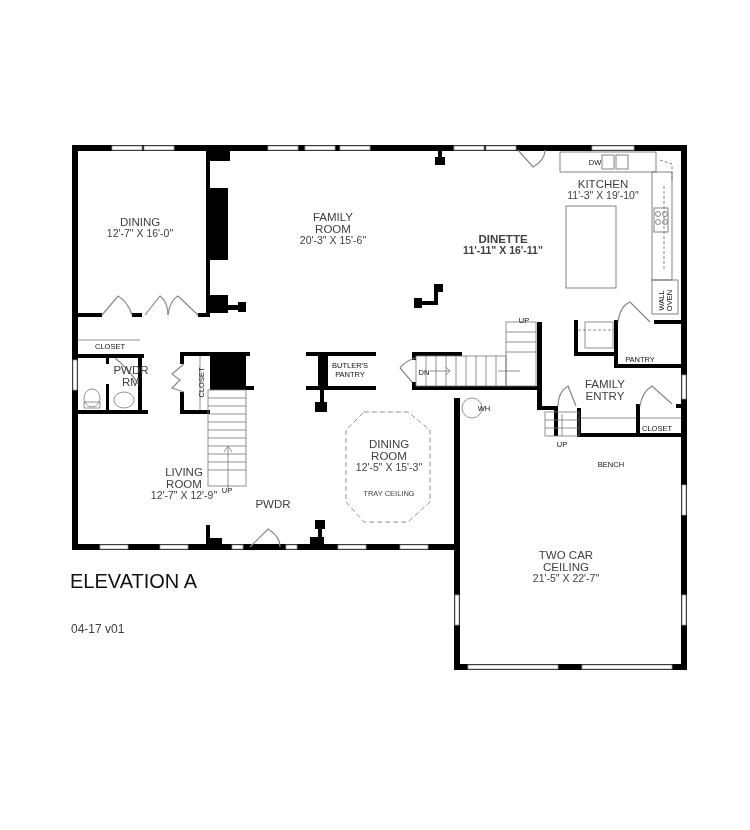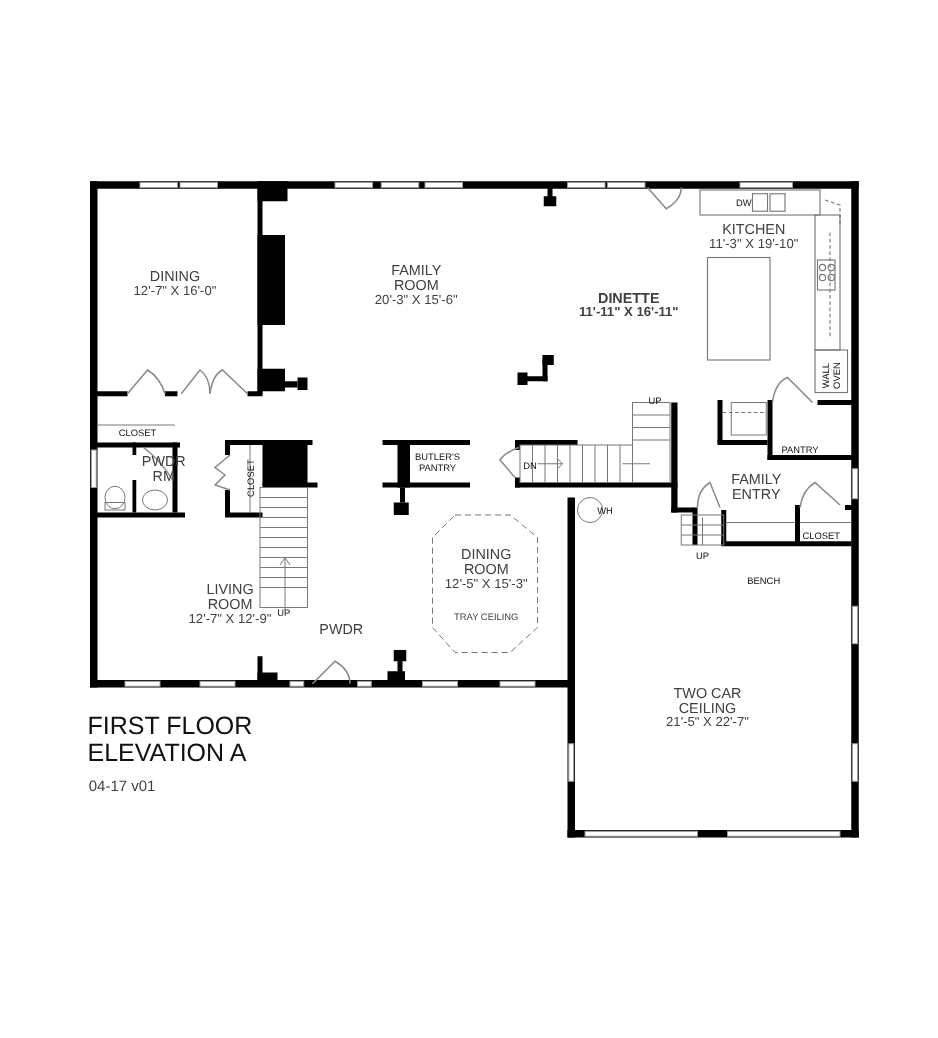--- a/index.html
+++ b/index.html
@@ -286,16 +286,15 @@
 <span class="sm" style="left:589px; top:158px;padding-left:12px;">DW</span>
 <span class="vert" style="left:651px; top:296px; transform: rotate(-90deg);">WALL</span>
 <span class="vert" style="left:659px; top:296px; transform: rotate(-90deg);">OVEN</span>
 <span class="sm" style="left:472px; top:404px;margin-left:12px;">WH</span>
 <span class="sm" style="left:227px; top:486px;">UP</span>
 <span class="sm" style="left:524px; top:316px;">UP</span>
 <span class="sm" style="left:424px; top:368px;">DN</span>
 <span class="sm" style="left:562px; top:440px;">UP</span>
 
 <div class="title">
-  <div>FIRST FLOOR</div>
   <div>ELEVATION A</div>
 </div>
 <div class="ver">04-17 v01</div>
 
 </body></html>

